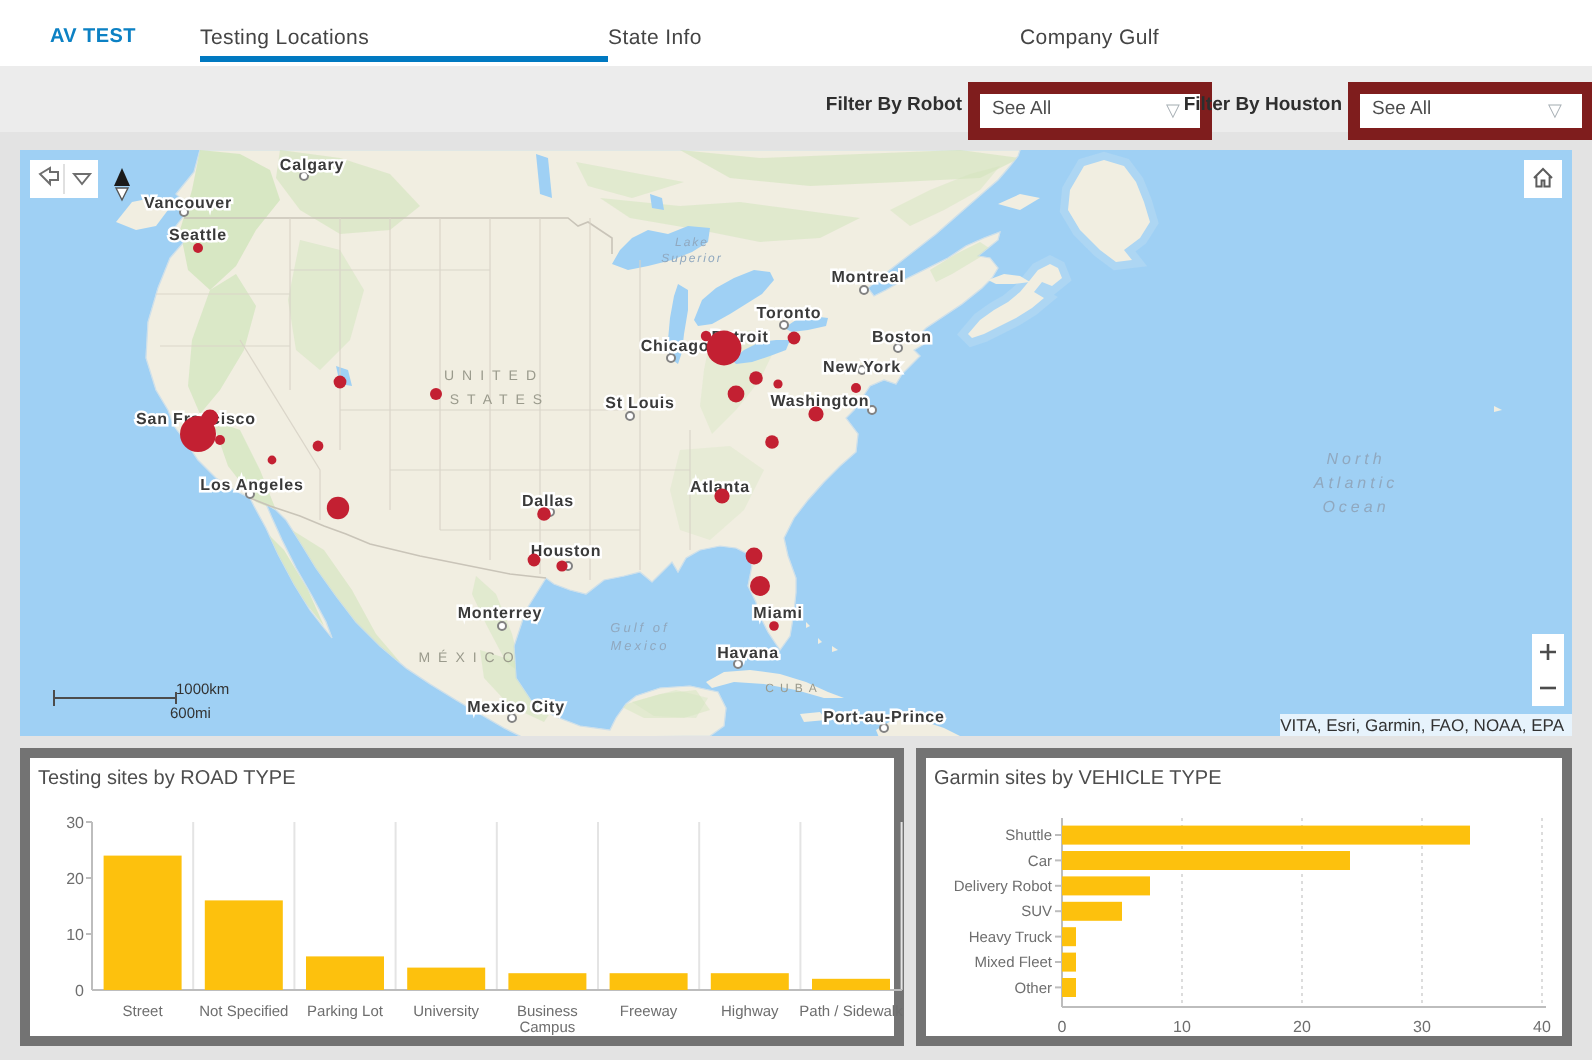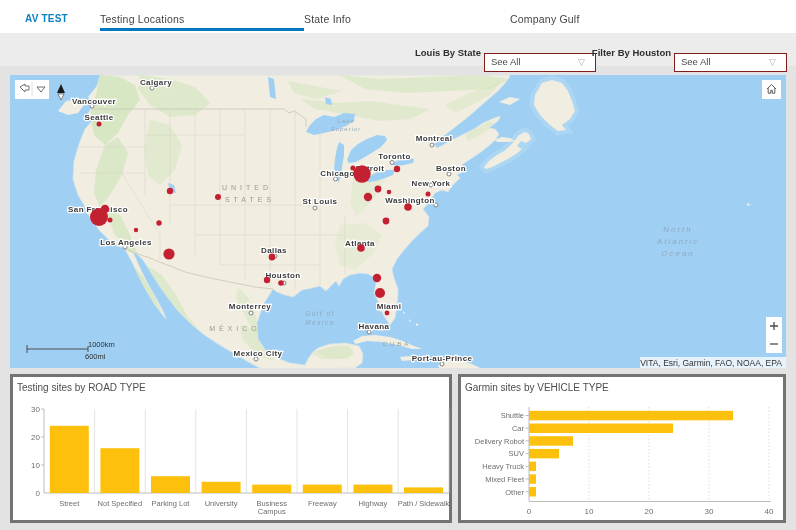--- a/index.html
+++ b/index.html
@@ -4,36 +4,36 @@
 <style>
   html,body{margin:0;padding:0;width:796px;height:530px;overflow:hidden;
     font-family:"Liberation Sans",sans-serif;background:#e3e3e3;}
   .abs{position:absolute;}
   #header{left:0;top:0;width:796px;height:33px;background:#fff;}
   #logo{left:25px;top:13px;font-size:10px;font-weight:bold;color:#0c81c4;letter-spacing:.2px;}
   .tab{top:12.5px;font-size:10.5px;color:#444;width:204px;letter-spacing:.2px;}
   #underline{left:100px;top:28px;width:204px;height:2.5px;background:#0079c1;}
   #filterbar{left:0;top:33px;width:796px;height:33px;background:#ececec;}
   .flabel{top:47px;font-size:9.5px;font-weight:bold;color:#2e2e2e;}
-  .dd{top:41px;height:15px;background:#fff;border:1px solid #7f1d1d;font-size:9.5px;color:#4c4c4c;padding:2px 0 0 6px;margin-top:12px;}
+  .dd{top:41px;height:15px;background:#fff;border:6px solid #7f1d1d;font-size:9.5px;color:#4c4c4c;padding:2px 0 0 6px;}
   .chev{position:absolute;top:3px;color:#a8b0b5;font-size:9px;}
   #mapwrap{left:10px;top:75px;width:776px;height:293px;background:#9fd0f4;}
-  .panel{top:374px;height:149px;background:#fff;border:3px solid #737373;box-sizing:border-box;}
+  .panel{top:374px;height:149px;background:#fff;border:5px solid #737373;box-sizing:border-box;}
   .ptitle{left:4px;top:5px;font-size:10px;color:#4d4d4d;position:absolute;}
 </style>
 </head>
 <body>
 <div id="header" class="abs"></div>
 <div id="logo" class="abs">AV TEST</div>
 <div class="tab abs" style="left:100px;">Testing Locations</div>
 <div class="tab abs" style="left:304px;">State Info</div>
 <div class="tab abs" style="left:510px;">Company Gulf</div>
 <div id="underline" class="abs"></div>
 <div id="filterbar" class="abs"></div>
-<div class="flabel abs" style="right:315px;">Louis By State</div>
+<div class="flabel abs" style="right:315px;">Filter By Robot</div>
 <div class="dd abs" style="left:484px;width:104px;">See All<span class="chev" style="left:93px;">▽</span></div>
 <div class="flabel abs" style="right:125px;">Filter By Houston</div>
 <div class="dd abs" style="left:674px;width:105px;">See All<span class="chev" style="left:94px;">▽</span></div>
 
 <div id="mapwrap" class="abs">
 <svg width="776" height="293" viewBox="0 0 776 293">
   <rect x="0" y="0" width="776" height="293" fill="#9fd0f4"></rect>
   <use href="#land" fill="none" stroke="#b7daf3" stroke-width="9" opacity="0.6"></use>
   <use href="#nfnd" fill="none" stroke="#b7daf3" stroke-width="8" opacity="0.6"></use>
   <use href="#nsco" fill="none" stroke="#b7daf3" stroke-width="8" opacity="0.6"></use>

